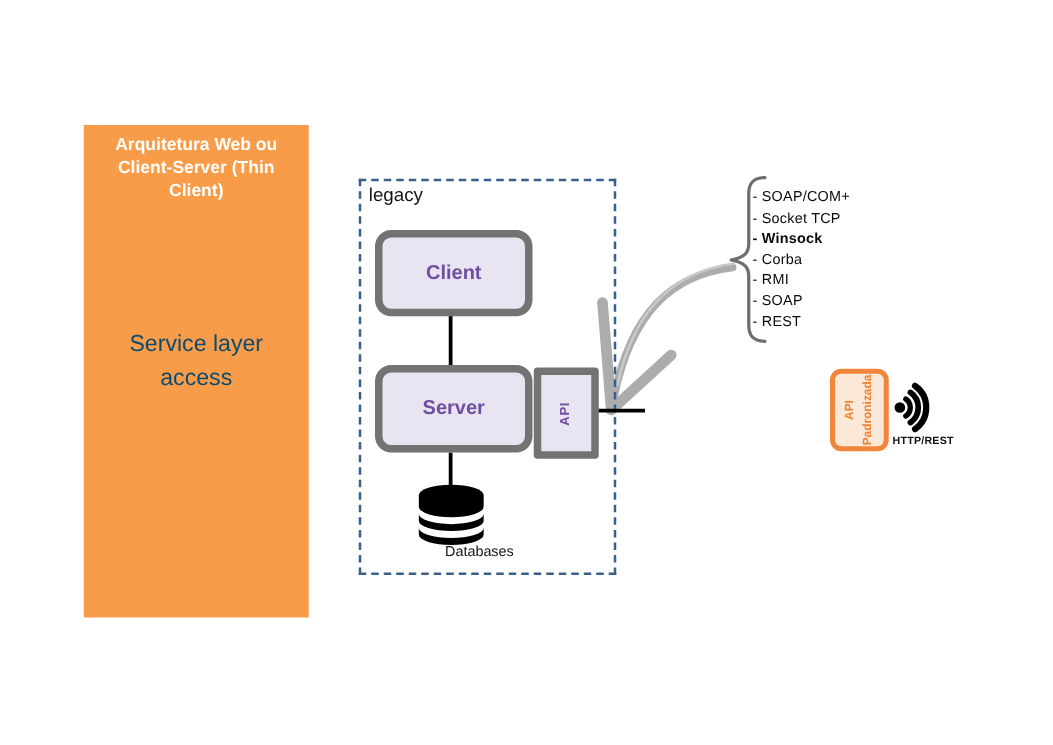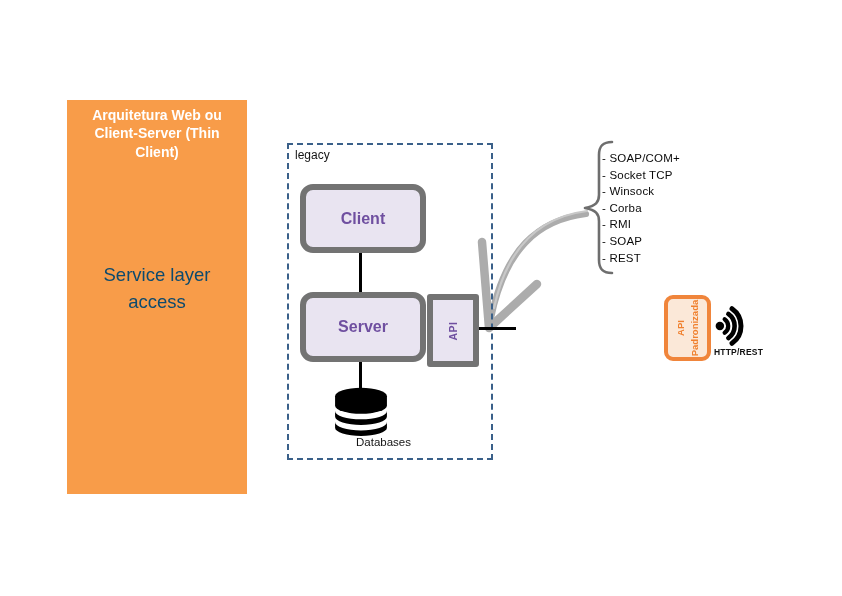--- a/index.html
+++ b/index.html
@@ -9,21 +9,21 @@
   }
   
   .sidebar{position:absolute;left:67px;top:100px;width:180px;height:394px;background:#F89C49;}
   .sidebar-title{position:absolute;top:6px;left:6px;right:6px;text-align:center;
     color:#ffffff;font-weight:bold;font-size:14px;line-height:1.32;}
   .sidebar-subtitle{position:absolute;top:162px;left:8px;right:8px;text-align:center;
     color:#0c4a6e;font-size:18.5px;font-weight:400;line-height:1.45;}
   
   .legacy-box{position:absolute;left:287px;top:143px;width:202px;height:313px;
     border:2px dashed #3A6089;background:transparent;}
-  .legacy-label{position:absolute;left:6px;top:3px;font-size:12px;color:#141414;}
+  .legacy-label{position:absolute;left:6px;top:3px;font-size:15px;color:#141414;}
   
   .pbox{position:absolute;background:#E9E4F1;border:6px solid #737373;border-radius:13px;
     display:flex;align-items:center;justify-content:center;}
   .pbox .lbl{color:#6F4FA0;font-weight:bold;font-size:16px;}
   .client-box{left:300px;top:184px;width:114px;height:57px;}
   .server-box{left:300px;top:292px;width:114px;height:58px;}
   .api-box{left:427px;top:294px;width:40px;height:61px;border-radius:3px;}
   .vtext{transform:rotate(-90deg);white-space:nowrap;color:#6F4FA0;font-weight:bold;
     font-size:10.5px;letter-spacing:.5px;}
   
@@ -37,21 +37,21 @@
     color:#F0812F;font-weight:bold;font-size:9.5px;line-height:1.5;}
   
   .conn{position:absolute;background:#000000;}
   .conn-client-server{left:359px;top:249px;width:3px;height:47px;}
   .conn-server-db{left:359px;top:362px;width:3px;height:28px;}
   .conn-api-front{left:475px;top:327px;width:41px;height:3px;}
   
   .protocol-list{position:absolute;left:602px;top:150px;}
   .protocol-item{font-size:11.5px;color:#0a0a0a;height:16.6px;line-height:16.6px;
     letter-spacing:.2px;white-space:nowrap;}
-  .protocol-item.bold{font-weight:normal;}
+  .protocol-item.bold{font-weight:bold;}
   
   .svg-abs{position:absolute;overflow:visible;}
   .db-label{position:absolute;left:311px;top:436px;width:100px;text-align:right;
     font-size:11.5px;color:#141414;}
   .http-label{position:absolute;left:714px;top:347px;font-size:8.5px;font-weight:bold;
     color:#111111;letter-spacing:.2px;}
 </style>
 </head>
 <body>
 

